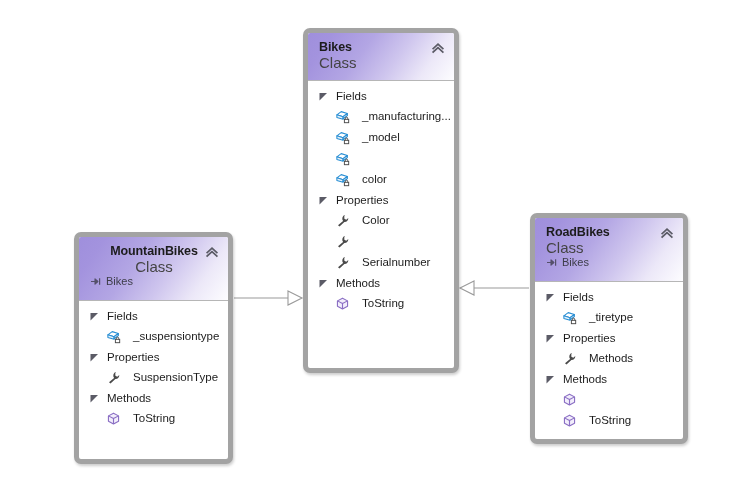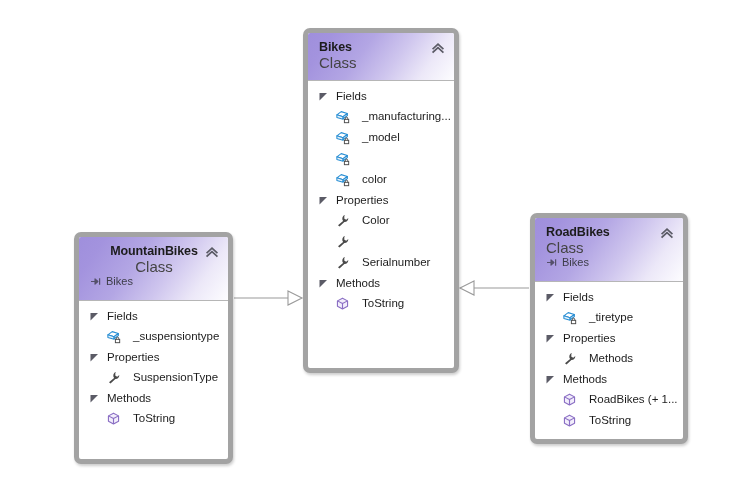--- a/index.html
+++ b/index.html
@@ -394,21 +394,20 @@
           <path d="M0.5,1 L8,1 L0.5,8.5 Z" fill="#5b5b66"></path>
         </svg>
         <span class="group-label">Methods</span>
       </div>
 
       <div class="member-row">
         <svg class="m-icon" viewBox="0 0 16 16">
           <path d="M8,2.3 L13.4,5.2 L13.4,10.9 L8,13.8 L2.6,10.9 L2.6,5.2 Z" fill="#f2eefb" stroke="#8b6fc4" stroke-width="1.2" stroke-linejoin="round"></path>
           <path d="M2.6,5.2 L8,8.0 L13.4,5.2 M8,8.0 L8,13.8" fill="none" stroke="#8b6fc4" stroke-width="1.2" stroke-linejoin="round"></path>
         </svg>
-        <span class="member-label">RoadBikes (+ 1...</span>
       </div>
 
       <div class="member-row">
         <svg class="m-icon" viewBox="0 0 16 16">
           <path d="M8,2.3 L13.4,5.2 L13.4,10.9 L8,13.8 L2.6,10.9 L2.6,5.2 Z" fill="#f2eefb" stroke="#8b6fc4" stroke-width="1.2" stroke-linejoin="round"></path>
           <path d="M2.6,5.2 L8,8.0 L13.4,5.2 M8,8.0 L8,13.8" fill="none" stroke="#8b6fc4" stroke-width="1.2" stroke-linejoin="round"></path>
         </svg>
         <span class="member-label">ToString</span>
       </div>
 

